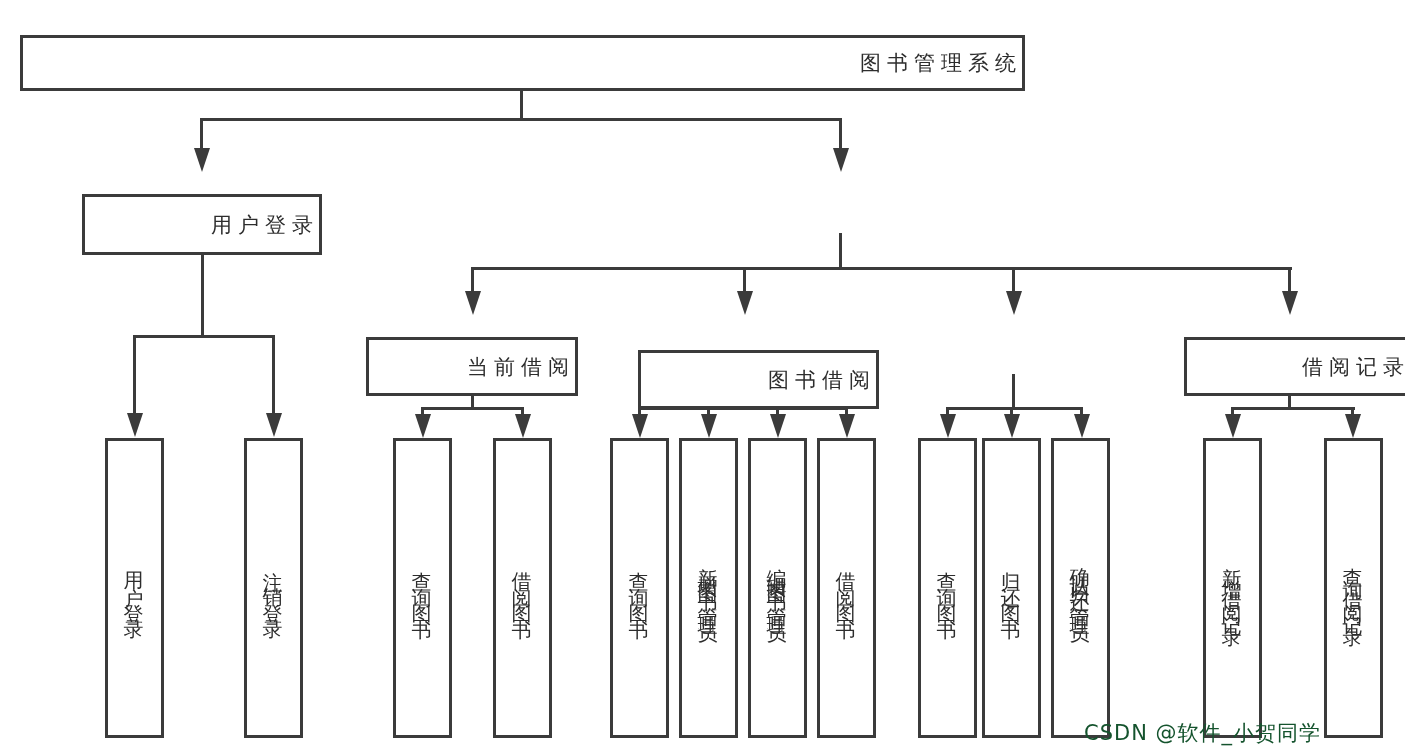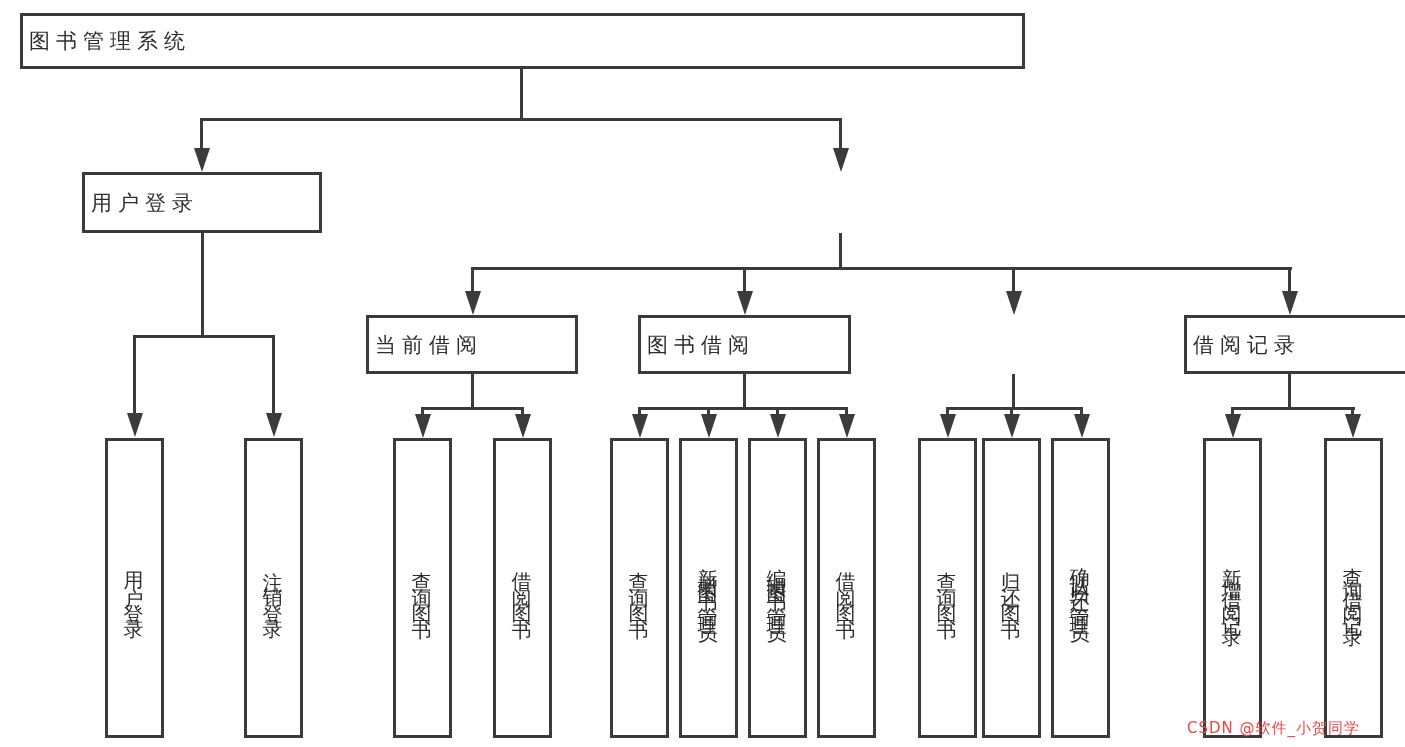--- a/index.html
+++ b/index.html
@@ -2,40 +2,40 @@
 <html><head>
 <meta charset="utf-8">
 <style>
   html,body { margin:0; padding:0; background:#ffffff; }
   .canvas {
     position:relative; width:1405px; height:747px; background:#ffffff;
     font-family:"DejaVu Sans","Liberation Sans",sans-serif; color:#2d2d2d; overflow:hidden;
   }
   .box {
     position:absolute; box-sizing:border-box; background:#ffffff;
-    border:3px solid #3b3b3b; display:flex; align-items:center; justify-content:flex-start;
-    font-size:21px; letter-spacing:6px; white-space:nowrap; z-index:2;
+    border:3px solid #3b3b3b; display:flex; align-items:center; justify-content:flex-end;
+    font-size:21px; letter-spacing:6px; white-space:nowrap; z-index:2;margin-top:22px;
   }
   .box .lbl { padding-left:6px; } 
   .vbox {
     position:absolute; box-sizing:border-box; background:#ffffff;
     border:3px solid #3b3b3b; display:flex; align-items:center; justify-content:center;
     writing-mode:vertical-rl; text-orientation:mixed; font-size:20px; z-index:2;
   }
   .sp-l { letter-spacing:16px; }  
   .sp-m { letter-spacing:12px; }  
   .sp-s { letter-spacing:8px;  }  
   .ln  { position:absolute; background:#3b3b3b; z-index:1; }
   .arr {
     position:absolute; width:0; height:0; z-index:1;
     border-left:8px solid transparent; border-right:8px solid transparent;
     border-top:24px solid #3b3b3b;
   }
   .watermark {
-    position:absolute; left:1187px; top:719px; font-size:15px; color:#ef4444;
+    position:absolute; left:1084px; top:719px; font-size:21px; color:#14532d;
     letter-spacing:1px; z-index:5; white-space:nowrap;
   }
 </style>
 </head>
 <body>
 
 <div class="canvas">
 
   <div class="box" style="left:20px; top:13px; width:1005px; height:56px;">
     <span class="lbl">图书管理系统</span>
@@ -66,21 +66,21 @@
   <div class="ln" style="left:743px;  top:267px; width:3px;   height:26px;"></div>
   <div class="arr" style="left:737px;  top:291px;"></div>
   <div class="ln" style="left:1012px; top:267px; width:3px;   height:26px;"></div>
   <div class="arr" style="left:1006px; top:291px;"></div>
   <div class="ln" style="left:1288px; top:267px; width:3px;   height:26px;"></div>
   <div class="arr" style="left:1282px; top:291px;"></div>
 
   <div class="box" style="left:366px; top:315px; width:212px; height:59px;">
     <span class="lbl">当前借阅</span>
   </div>
-  <div class="box" style="left:638px; top:315px; width:213px; height:59px;">
+  <div class="box" style="left:638px; top:328px; width:241px; height:59px;">
     <span class="lbl">图书借阅</span>
   </div>
   <div class="box" style="left:1184px; top:315px; width:229px; height:59px;">
     <span class="lbl">借阅记录</span>
   </div>
 
   <div class="ln" style="left:471px; top:374px; width:3px;   height:33px;"></div>
   <div class="ln" style="left:421px; top:407px; width:103px; height:3px;"></div>
   <div class="ln" style="left:421px; top:407px; width:3px;   height:10px;"></div>
   <div class="arr" style="left:415px; top:414px;"></div>

